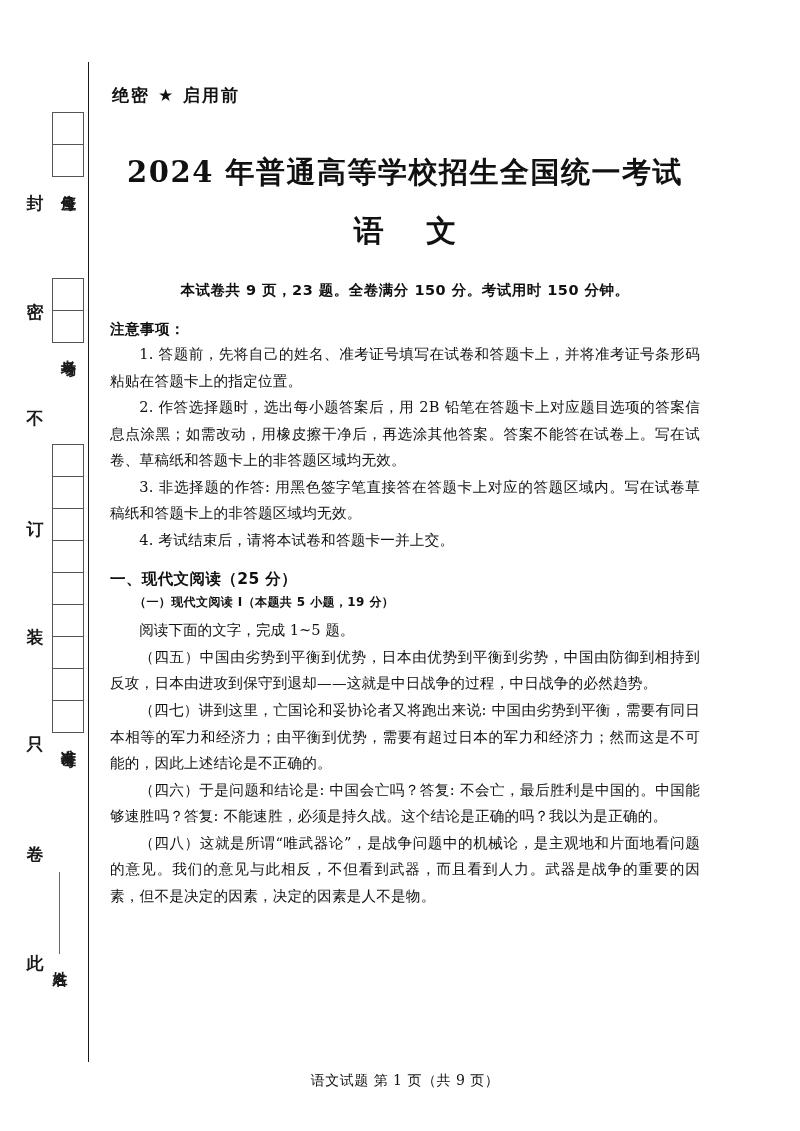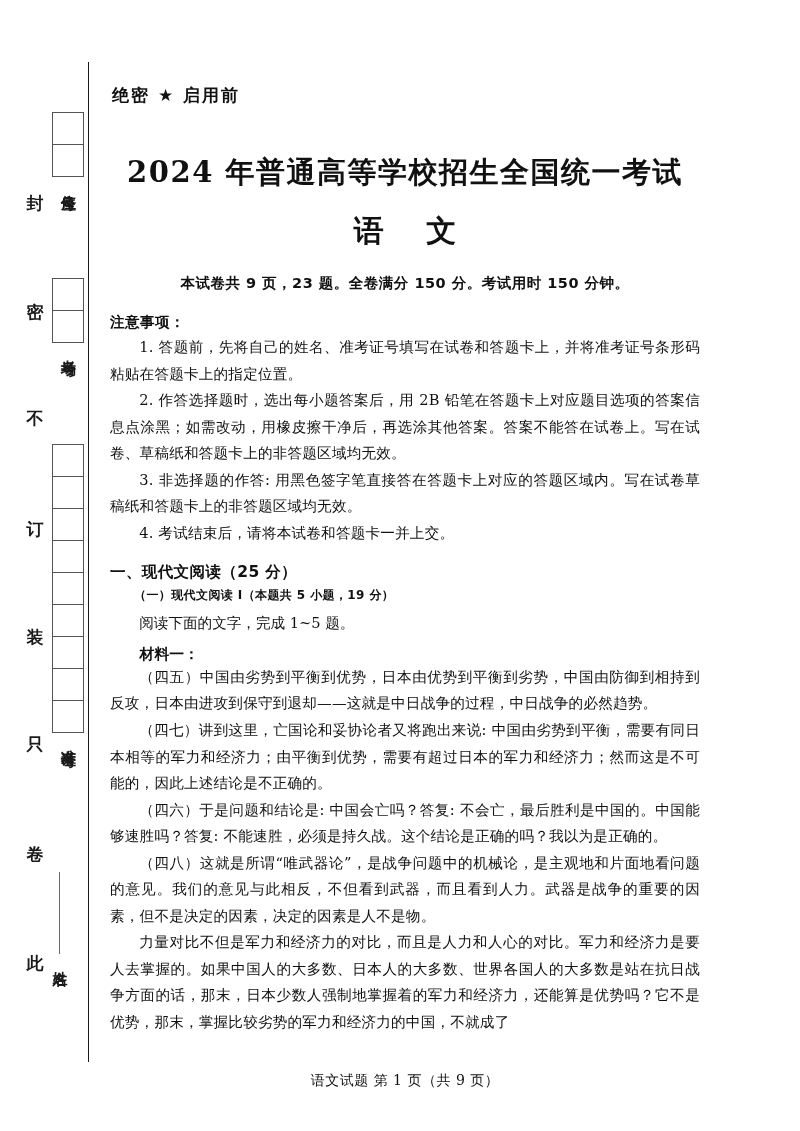--- a/index.html
+++ b/index.html
@@ -127,21 +127,21 @@
     margin-top: 18px;
     text-indent: 16px;
   }
 
   .exam-meta {
     text-align: center;
     font-family: "DejaVu Sans", "Liberation Sans", sans-serif;
     font-size: 14.5px;
     font-weight: 700;
     letter-spacing: 0.5px;
-    margin-top: 22px;
+    margin-top: 29px;
   }
 
   .good-luck {
     text-align: center;
     font-family: "DejaVu Serif", "Liberation Serif", serif;
     font-size: 13px;
     font-weight: 700;
     letter-spacing: 1px;
     margin-top: 13px;
   }
@@ -283,23 +283,21 @@
   <p class="body-text">2. 作答选择题时，选出每小题答案后，用 2B 铅笔在答题卡上对应题目选项的答案信息点涂黑；如需改动，用橡皮擦干净后，再选涂其他答案。答案不能答在试卷上。写在试卷、草稿纸和答题卡上的非答题区域均无效。</p>
   <p class="body-text">3. 非选择题的作答: 用黑色签字笔直接答在答题卡上对应的答题区域内。写在试卷草稿纸和答题卡上的非答题区域均无效。</p>
   <p class="body-text">4. 考试结束后，请将本试卷和答题卡一并上交。</p>
 
   <div class="section-heading">一、现代文阅读（25 分）</div>
 
   <div class="sub-heading">（一）现代文阅读 I（本题共 5 小题，19 分）</div>
 
   <div class="plain-line">阅读下面的文字，完成 1~5 题。</div>
 
-  <div class="material-label">材料一：</div>
 
   <p class="body-text">（四五）中国由劣势到平衡到优势，日本由优势到平衡到劣势，中国由防御到相持到反攻，日本由进攻到保守到退却——这就是中日战争的过程，中日战争的必然趋势。</p>
   <p class="body-text">（四七）讲到这里，亡国论和妥协论者又将跑出来说: 中国由劣势到平衡，需要有同日本相等的军力和经济力；由平衡到优势，需要有超过日本的军力和经济力；然而这是不可能的，因此上述结论是不正确的。</p>
   <p class="body-text">（四六）于是问题和结论是: 中国会亡吗？答复: 不会亡，最后胜利是中国的。中国能够速胜吗？答复: 不能速胜，必须是持久战。这个结论是正确的吗？我以为是正确的。</p>
   <p class="body-text">（四八）这就是所谓“唯武器论”，是战争问题中的机械论，是主观地和片面地看问题的意见。我们的意见与此相反，不但看到武器，而且看到人力。武器是战争的重要的因素，但不是决定的因素，决定的因素是人不是物。</p>
-  <p class="body-text">力量对比不但是军力和经济力的对比，而且是人力和人心的对比。军力和经济力是要人去掌握的。如果中国人的大多数、日本人的大多数、世界各国人的大多数是站在抗日战争方面的话，那末，日本少数人强制地掌握着的军力和经济力，还能算是优势吗？它不是优势，那末，掌握比较劣势的军力和经济力的中国，不就成了</p>
 
 </div>
 
 <div class="page-footer">语文试题 第 1 页（共 9 页）</div>
 
 </body></html>

